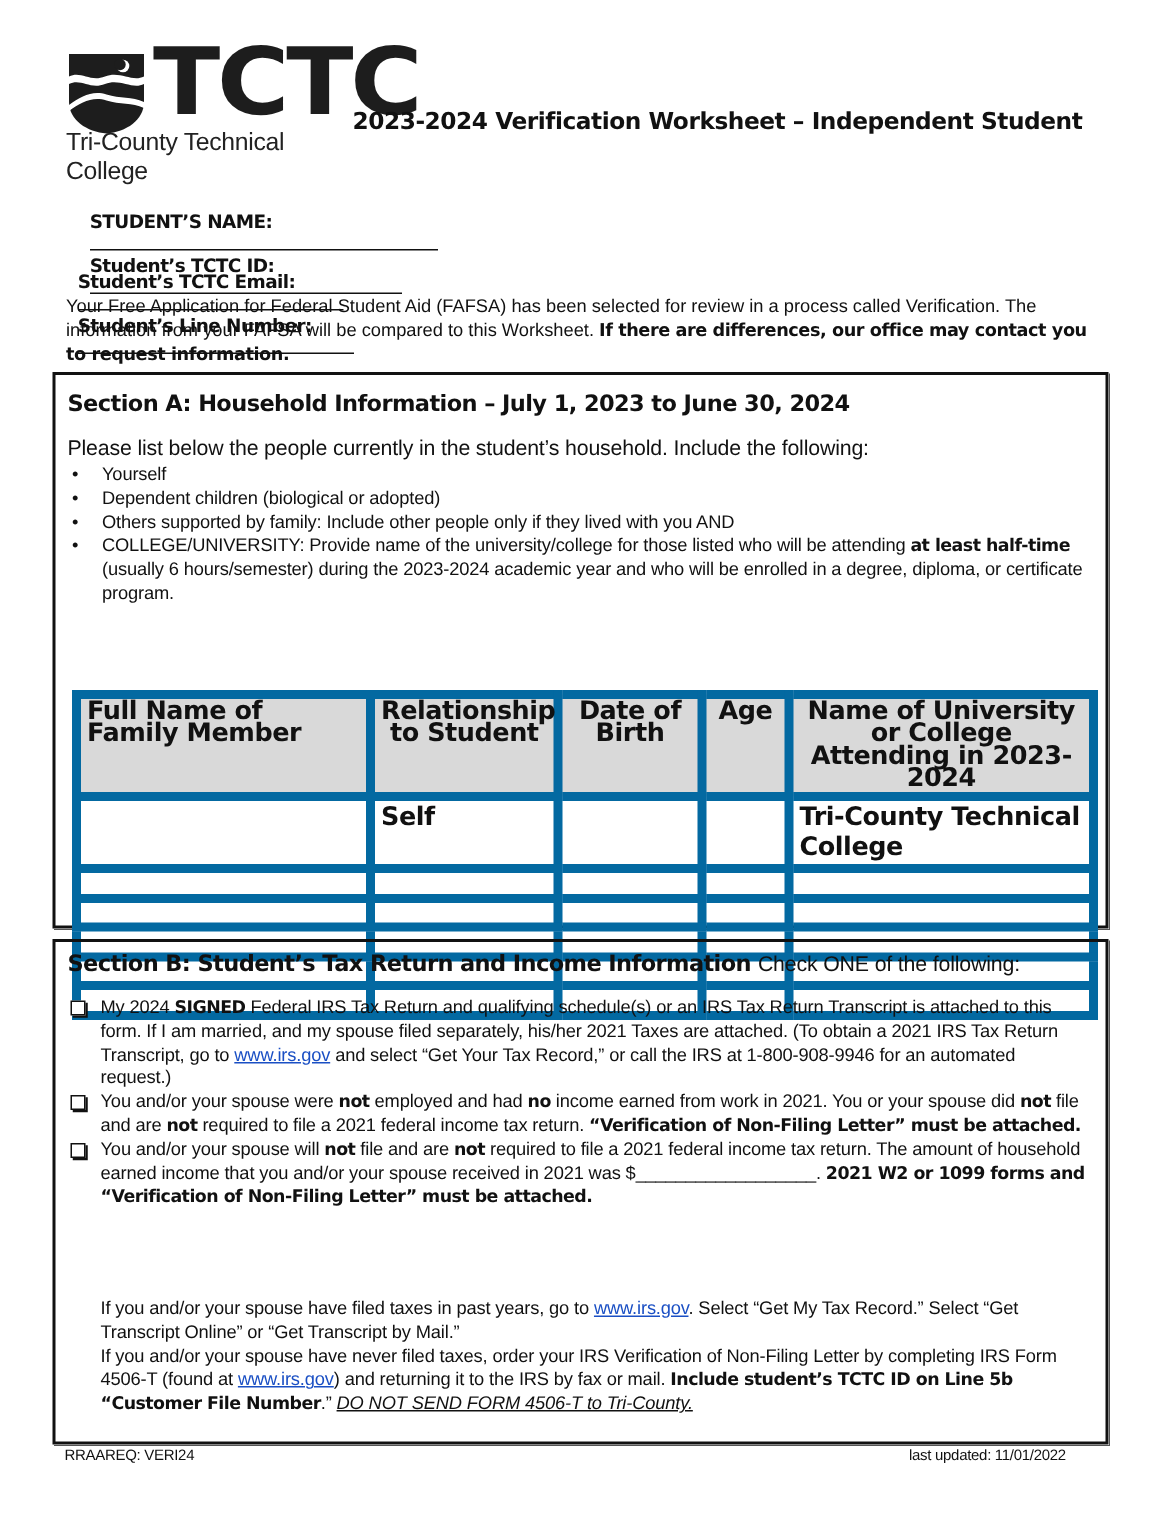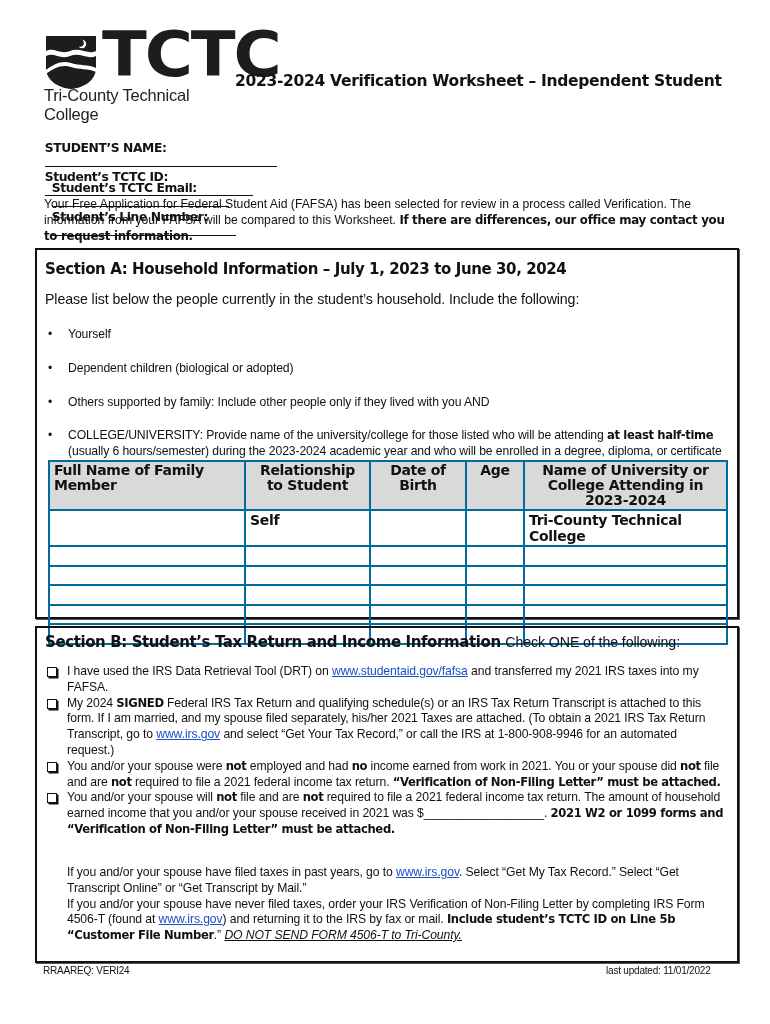--- a/index.html
+++ b/index.html
@@ -24,28 +24,28 @@
   .secA { left: 35px; top: 248px; width: 704px; height: 371px; }
   .secB { left: 35px; top: 626px; width: 704px; height: 337px; }
 
   .sec-title { font-family: "DejaVu Sans", sans-serif; font-weight: bold; font-size: 15px; letter-spacing: -0.4px; }
   .sec-sub { font-family: "Liberation Sans", sans-serif; font-size: 14.2px; letter-spacing: -0.1px; }
 
   .body-txt { font-family: "Liberation Sans", sans-serif; font-size: 12.2px; line-height: 15.8px; letter-spacing: -0.1px; }
   .body-txt .bd { font-family: "DejaVu Sans", sans-serif; font-weight: bold; font-size: 11.6px; letter-spacing: -0.35px; }
 
   ul.bul { list-style: none; }
-  ul.bul li { position: relative; padding-left: 23px; margin-top: 18px; }
+  ul.bul li { position: relative; padding-left: 23px; }
   ul.bul li::before { content: "\2022"; position: absolute; left: 3px; top: 0; }
   ul.sub { list-style: none; }
   ul.sub li { position: relative; padding-left: 22px; }
   ul.sub li::before { content: "o"; position: absolute; left: 4px; top: 0; font-size: 10px; }
 
   table.hh { position: absolute; left: 48px; top: 460px; width: 678px; border-collapse: collapse; table-layout: fixed; }
-  table.hh th, table.hh td { border: 2px solid #0369a1; height: 19.5px; font-family: "DejaVu Sans", sans-serif; font-size: 14px; letter-spacing: -0.3px; padding: 1px 4px; vertical-align: top; }
+  table.hh th, table.hh td { border: 6px solid #0369a1; height: 19.5px; font-family: "DejaVu Sans", sans-serif; font-size: 17px; letter-spacing: -0.3px; padding: 1px 4px; vertical-align: top; }
   table.hh th { background: #d9d9d9; font-weight: bold; text-align: center; height: 33px; line-height: 15px; }
   table.hh th:first-child { text-align: left; }
   table.hh td { font-weight: bold; }
 
   .chk-list { list-style: none; }
   .chk-list li { position: relative; padding-left: 22px; margin-bottom: 0; }
   .chk { position: absolute; left: 2px; top: 3px; width: 10px; height: 10px; border: 1px solid #111; box-shadow: 1.5px 1.5px 0 #111; background: #fff; }
   a.lnk { color: #1a4fc4; text-decoration: underline; }
 
   .footer-l { left: 43px; top: 965px; font-family: "Liberation Sans", sans-serif; font-size: 10px; letter-spacing: -0.2px; }
@@ -61,21 +61,21 @@
     <path d="M2 36 C10 30 18 26 27 29 C36 32 44 30 52 34 V38 C44 34 36 36 27 33 C18 30 10 34 2 40 Z" fill="#fff"></path>
     <circle cx="38" cy="10" r="4.2" fill="#fff"></circle>
     <circle cx="36" cy="9" r="3.8" fill="#1d1d1d"></circle>
   </svg>
   <div class="logo-letters">TCTC</div>
   <div class="logo-sub">Tri-County Technical College</div>
 </div>
 
 <div class="abs title">2023-2024 Verification Worksheet – Independent Student</div>
 
-<div class="abs line-field" style="left:37px; top:127px;">
+<div class="abs line-field" style="left:52px; top:127px;">
   <span>STUDENT’S NAME:</span>
   <span style="display:inline-block; width:232px; border-bottom:1px solid #111; height:12px; vertical-align:baseline;"></span>
   <span>Student’s TCTC ID:</span>
   <span style="display:inline-block; width:208px; border-bottom:1px solid #111; height:12px; vertical-align:baseline;"></span>
 </div>
 <div class="abs line-field" style="left:44px; top:167px;">
   <span>Student’s TCTC Email:</span>
   <span style="display:inline-block; width:177px; border-bottom:1px solid #111; height:12px; vertical-align:baseline;"></span>
   <span>Student’s Line Number:</span>
   <span style="display:inline-block; width:184px; border-bottom:1px solid #111; height:12px; vertical-align:baseline;"></span>
@@ -169,26 +169,20 @@
 </table>
 
 <div class="abs box secB"></div>
 <div class="abs" style="left:45px; top:632px; white-space:nowrap;">
   <span class="sec-title">Section B: Student’s Tax Return and Income Information</span>
   <span class="sec-sub">Check ONE of the following:</span>
 </div>
 
 <div class="abs body-txt" style="left:45px; top:664px; width:682px;">
   <ul class="chk-list">
-    <li>
-      <span class="chk"></span>
-      <span>I have used the IRS Data Retrieval Tool (DRT) on</span>
-      <a class="lnk">www.studentaid.gov/fafsa</a>
-      <span> and transferred my 2021 IRS taxes into my FAFSA.</span>
-    </li>
     <li>
       <span class="chk"></span>
       <span>My 2024</span>
       <span class="bd">SIGNED</span>
       <span>Federal IRS Tax Return and qualifying schedule(s) or an IRS Tax Return Transcript is attached to this form. If I am married, and my spouse filed separately, his/her 2021 Taxes are attached. (To obtain a 2021 IRS Tax Return Transcript, go to</span>
       <a class="lnk">www.irs.gov</a>
       <span>and select “Get Your Tax Record,” or call the IRS at 1-800-908-9946 for an automated request.)</span>
     </li>
     <li>
       <span class="chk"></span>

